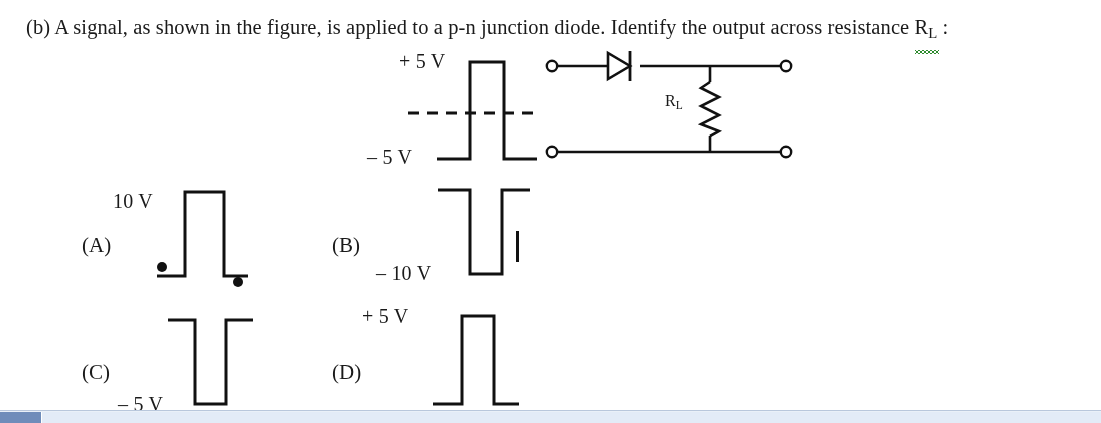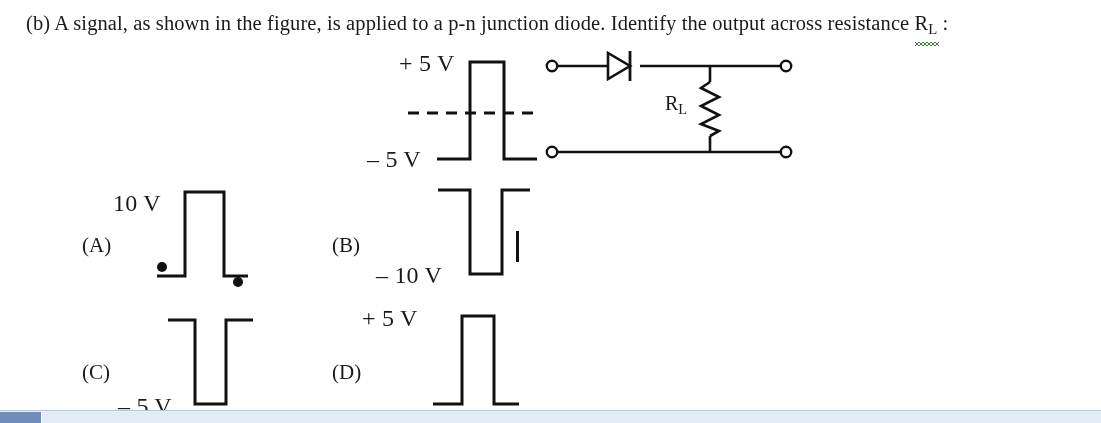--- a/index.html
+++ b/index.html
@@ -13,21 +13,21 @@
     position: relative;
     font-family: "Liberation Serif", "DejaVu Serif", serif;
     color: #1a1a1a;
     overflow: hidden;
   }
   #question-text {
     position: absolute;
     left: 26px;
     top: 9px;
     font-size: 20.5px;
-    line-height: 28px;
+    line-height: 36px;
     white-space: nowrap;
     letter-spacing: 0.1px;
   }
   .rl-inline {
     position: relative;
     display: inline-block;
   }
   .rl-inline .sub {
     font-size: 0.72em;
     vertical-align: -0.28em;
@@ -48,32 +48,32 @@
   .svg-layer {
     position: absolute;
     left: 0;
     top: 0;
     width: 1101px;
     height: 423px;
     pointer-events: none;
   }
   .label {
     position: absolute;
-    font-size: 24px;
+    font-size: 20px;
     white-space: nowrap;
     letter-spacing: 0.2px;
   }
   .opt-letter {
     position: absolute;
     font-size: 21px;
     white-space: nowrap;
   }
   .rl-label {
     position: absolute;
-    font-size: 20px;
+    font-size: 16px;
     white-space: nowrap;
   }
   .rl-label .sub {
     font-size: 0.72em;
     vertical-align: -0.26em;
   }
   
   #scrollbar {
     position: absolute;
     left: 0;

